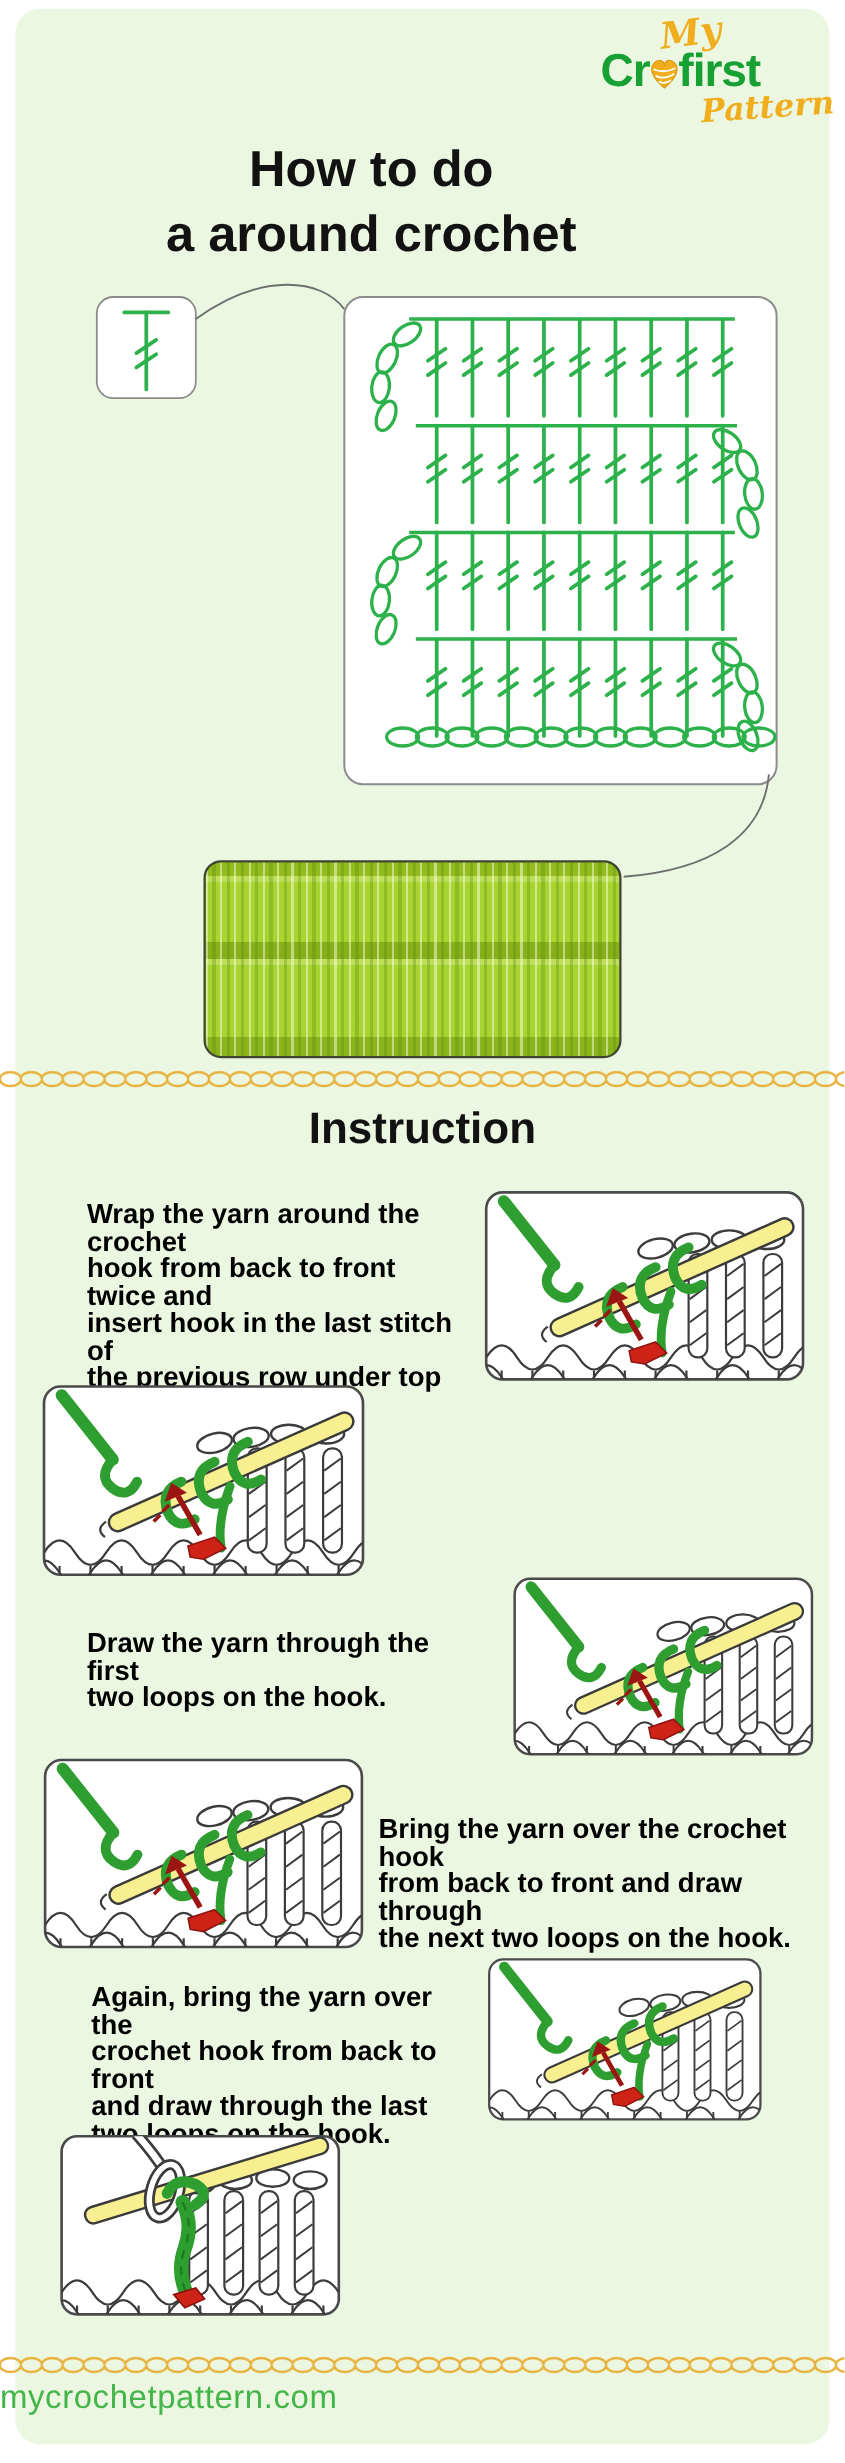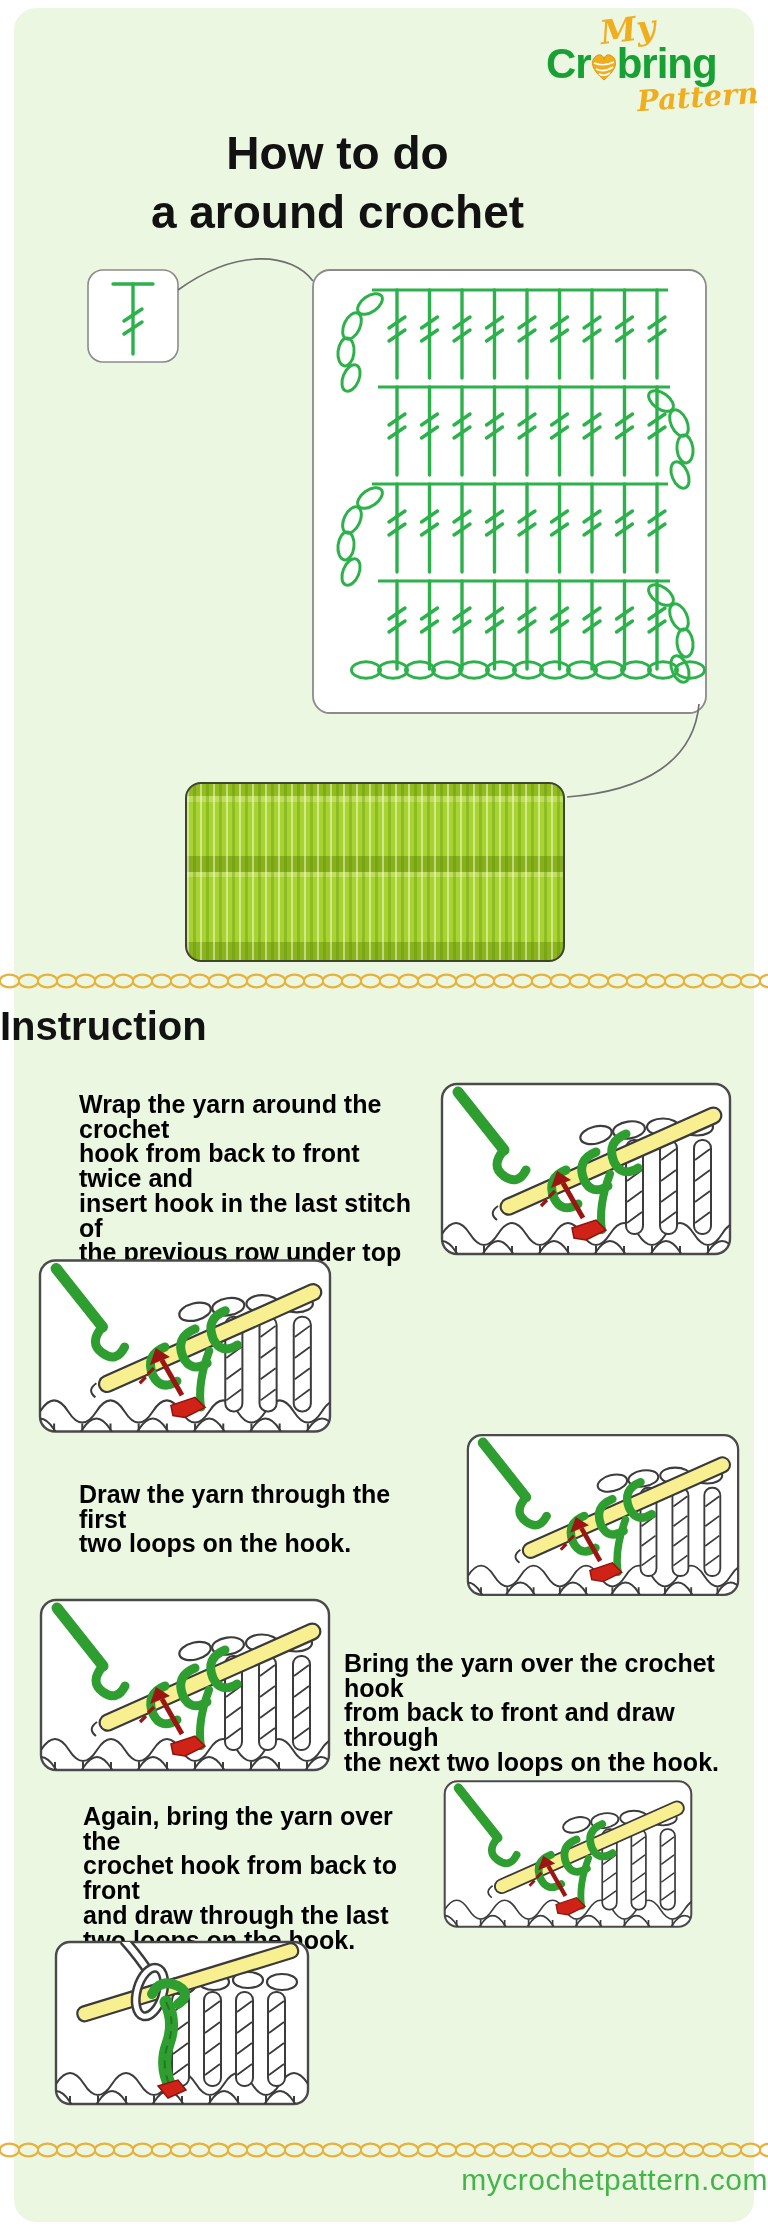--- a/index.html
+++ b/index.html
@@ -12,21 +12,21 @@
   .logo-my{position:absolute;top:0px;left:54px;font-family:"DejaVu Serif",serif;font-style:italic;
            font-weight:bold;font-size:33px;color:#f0ae1f;transform:rotate(-7deg);}
   .logo-crochet{position:absolute;top:30px;left:0;font-size:42px;font-weight:bold;color:#17a034;
                 letter-spacing:-1px;white-space:nowrap;}
   .logo-crochet svg{vertical-align:-4px;margin:0 -3px;}
   .logo-pattern{position:absolute;top:70px;right:2px;font-family:"DejaVu Serif",serif;font-style:italic;
                 font-weight:bold;font-size:29px;color:#f0ae1f;transform:rotate(-4deg);}
   
   .title{position:absolute;top:124px;left:0;width:675px;text-align:center;
          font-size:46px;line-height:59px;font-weight:bold;color:#121212;}
-  .instruction-heading{position:absolute;top:1004px;left:0;width:768px;
+  .instruction-heading{position:absolute;top:1004px;left:0;width:768px;text-align:center;
          font-size:40px;font-weight:bold;color:#121212;}
   
   .chart-svg{position:absolute;left:0;top:255px;}
   
   .swatch{position:absolute;left:185px;top:782px;width:380px;height:180px;border-radius:16px;
           border:2px solid #3f4430;box-sizing:border-box;background-color:#a7d431;
           background-image:
             repeating-linear-gradient(90deg, rgba(255,255,235,.48) 0 2px, rgba(0,0,0,0) 2px 6px,
                rgba(88,132,8,.30) 6px 9px, rgba(0,0,0,0) 9px 13px),
             linear-gradient(180deg, rgba(125,165,12,.50) 0 7%, rgba(255,255,210,.25) 7% 10%,
@@ -41,21 +41,21 @@
   .t1{left:79px;top:1092px;width:350px;}
   .t2{left:344px;top:1299px;width:410px;}
   .t3{left:79px;top:1482px;width:340px;}
   .t4{left:344px;top:1651px;width:410px;}
   .t5{left:83px;top:1804px;width:340px;}
   .t6{left:344px;top:1994px;width:410px;}
   .ill{position:absolute;}
   .i1{left:440px;top:1082px;} .i2{left:38px;top:1258px;} .i3{left:466px;top:1430px;}
   .i4{left:38px;top:1598px;}  .i5{left:443px;top:1770px;} .i6{left:54px;top:1940px;}
   
-  .footer{position:absolute;top:2163px;left:0;width:768px;text-align:right;
+  .footer{position:absolute;top:2163px;left:0;width:768px;text-align:left;
           font-size:30px;color:#44b54a;letter-spacing:.5px;}
   .hidden-defs{position:absolute;width:0;height:0;overflow:hidden;}
 </style>
 </head>
 <body>
 
 <div class="page">
   <div class="panel"></div>
 
   <svg class="hidden-defs" aria-hidden="true">
@@ -156,21 +156,21 @@
         </g>
       </symbol>
     </defs>
   </svg>
 
   <div class="logo">
     <div class="logo-my">My</div>
     <div class="logo-crochet"><span>Cr</span><svg width="32" height="30" viewBox="0 0 32 30">
           <path d="M16 28 C4 18 2 10 7 5 C11 1 16 3 16 8 C16 3 21 1 25 5 C30 10 28 18 16 28 Z" fill="#f0ae1f" stroke="#d89a12" stroke-width="1"></path>
           <path d="M6,11 Q16,15 26,10 M8,17 Q16,21 25,15 M11,22 Q16,25 22,21" stroke="#ffffff" stroke-width="1.6" fill="none"></path>
-        </svg><span>bring</span></div>
+        </svg><span>first</span></div>
     <div class="logo-pattern">Pattern</div>
   </div>
 
   <div class="title">
     <div>How to do</div>
     <div>a around crochet</div>
   </div>
 
   <svg class="chart-svg" width="768" height="720" viewBox="0 255 768 720">
     <rect x="88" y="270" width="90" height="92" rx="15" fill="#ffffff" stroke="#8b8b8b" stroke-width="1.6"></rect>

